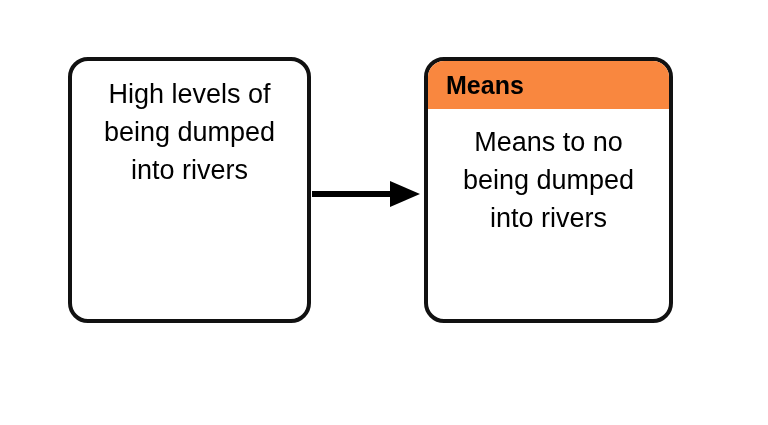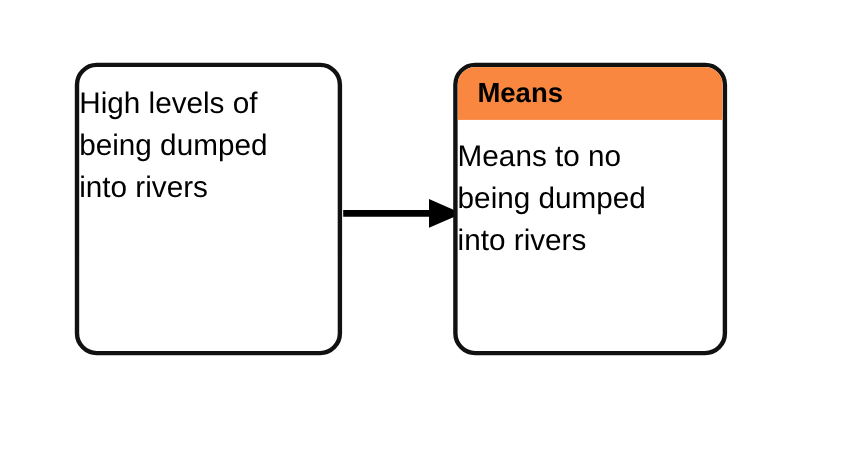--- a/index.html
+++ b/index.html
@@ -31,21 +31,21 @@
     display: flex;
     flex-direction: column;
   }
   #box-cause {
     left: 68px;
     top: 57px;
     width: 243px;
     height: 266px;
   }
   #box-means {
-    left: 412px;
+    left: 424px;
     top: 57px;
     width: 249px;
     height: 266px;
   }
 
   
   .node-header {
     box-sizing: border-box;
     height: 48px;
     flex: 0 0 48px;
@@ -64,21 +64,21 @@
   #header-means {
     background: #f9873f;
     color: #000000;
   }
 
   
   .node-body {
     flex: 1 1 auto;
     display: flex;
     flex-direction: column;
-    align-items: flex-start;
+    align-items: center;
     justify-content: flex-start;
     padding-top: 14px;
     box-sizing: border-box;
   }
   .body-line {
     font-size: 27px;
     line-height: 38px;
     color: #000000;
     text-align: center;
     white-space: pre;

